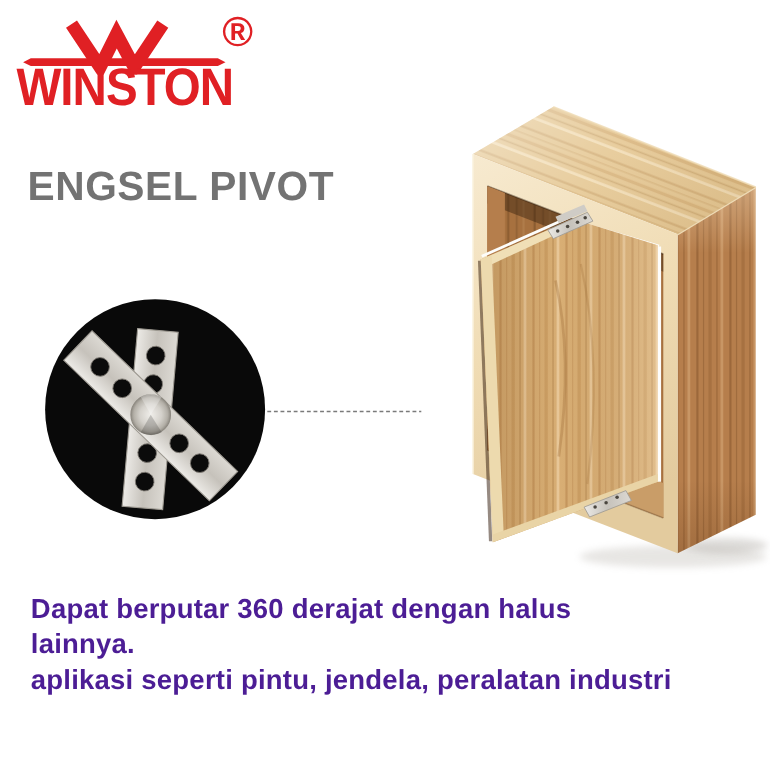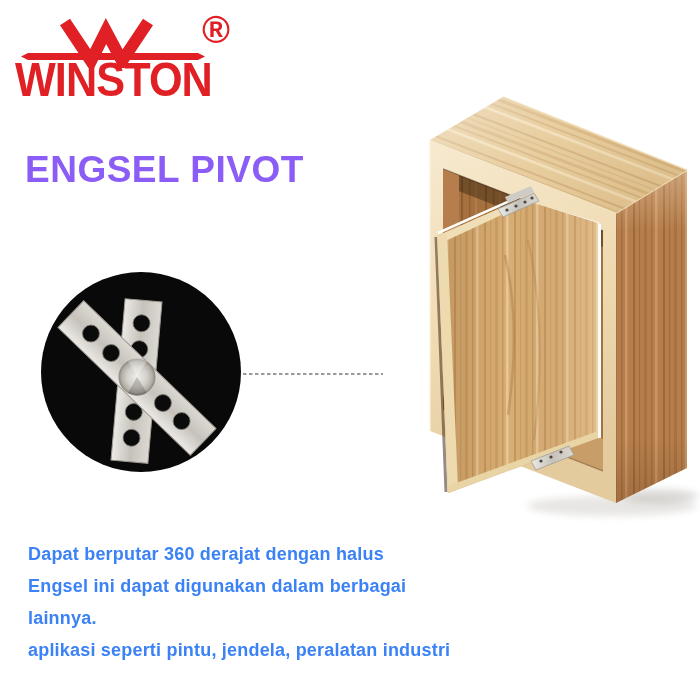--- a/index.html
+++ b/index.html
@@ -16,28 +16,28 @@
   }
   .brandname{
     position:absolute;left:-3px;top:50px;
     font-size:48px;font-weight:bold;letter-spacing:-1px;color:#e02024;
     transform:scaleX(0.90);transform-origin:left top;line-height:44px;white-space:nowrap;
   }
   
   .title{
     position:absolute;left:25px;top:151px;margin:0;
     font-size:37px;line-height:38px;font-weight:800;letter-spacing:0.5px;
-    color:#8b5cf6;white-space:nowrap;
+    color:#737373;white-space:nowrap;
   }
   
   .scene{position:absolute;left:0;top:0;width:700px;height:700px;}
   
   .desc{
     position:absolute;left:28px;top:538px;width:660px;
-    font-size:18px;line-height:32px;font-weight:bold;letter-spacing:0.2px;color:#3b82f6;
+    font-size:25px;line-height:32px;font-weight:bold;letter-spacing:0.2px;color:#4c1d95;
   }
   .desc span{display:block;}
 </style>
 </head>
 <body>
 
 <div class="canvas">
 
   <div class="logo">
     <svg class="wmark" viewBox="0 0 220 60">
@@ -201,18 +201,17 @@
         <polygon points="531,461 569,446 574,455 536,470" fill="url(#metalBar)" stroke="#a19c94" stroke-width="0.8"></polygon>
         <circle cx="541" cy="461" r="1.6" fill="#4a463f"></circle>
         <circle cx="551" cy="457" r="1.6" fill="#4a463f"></circle>
         <circle cx="561" cy="452" r="1.6" fill="#4a463f"></circle>
       </g>
     </g>
   </svg>
 
   <div class="desc">
     <span>Dapat berputar 360 derajat dengan halus</span>
-    <span>Engsel ini dapat digunakan dalam berbagai</span>
     <span>lainnya.</span>
     <span>aplikasi seperti pintu, jendela, peralatan industri</span>
   </div>
 
 </div>
 
 </body></html>

